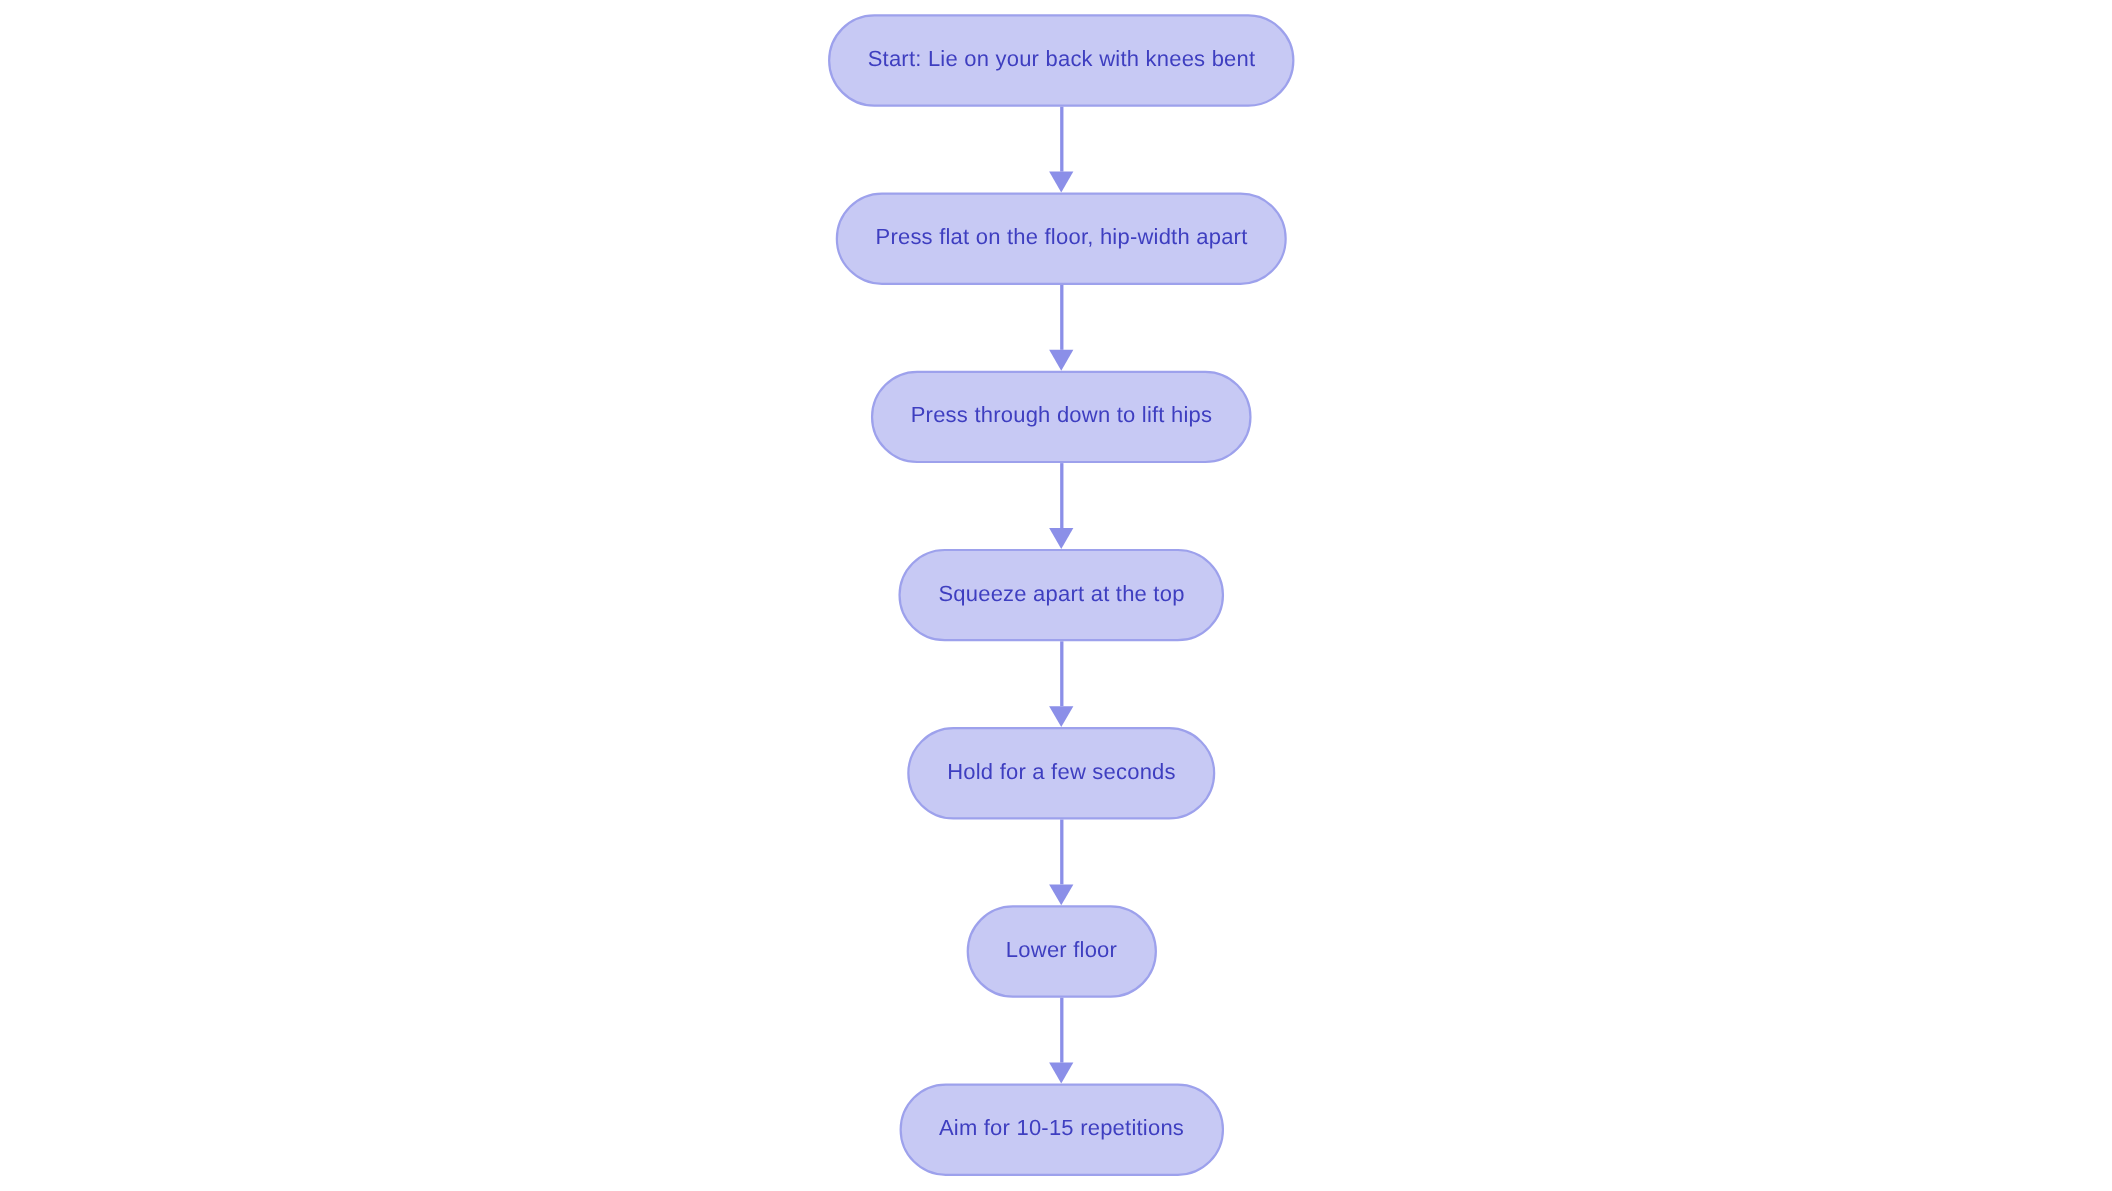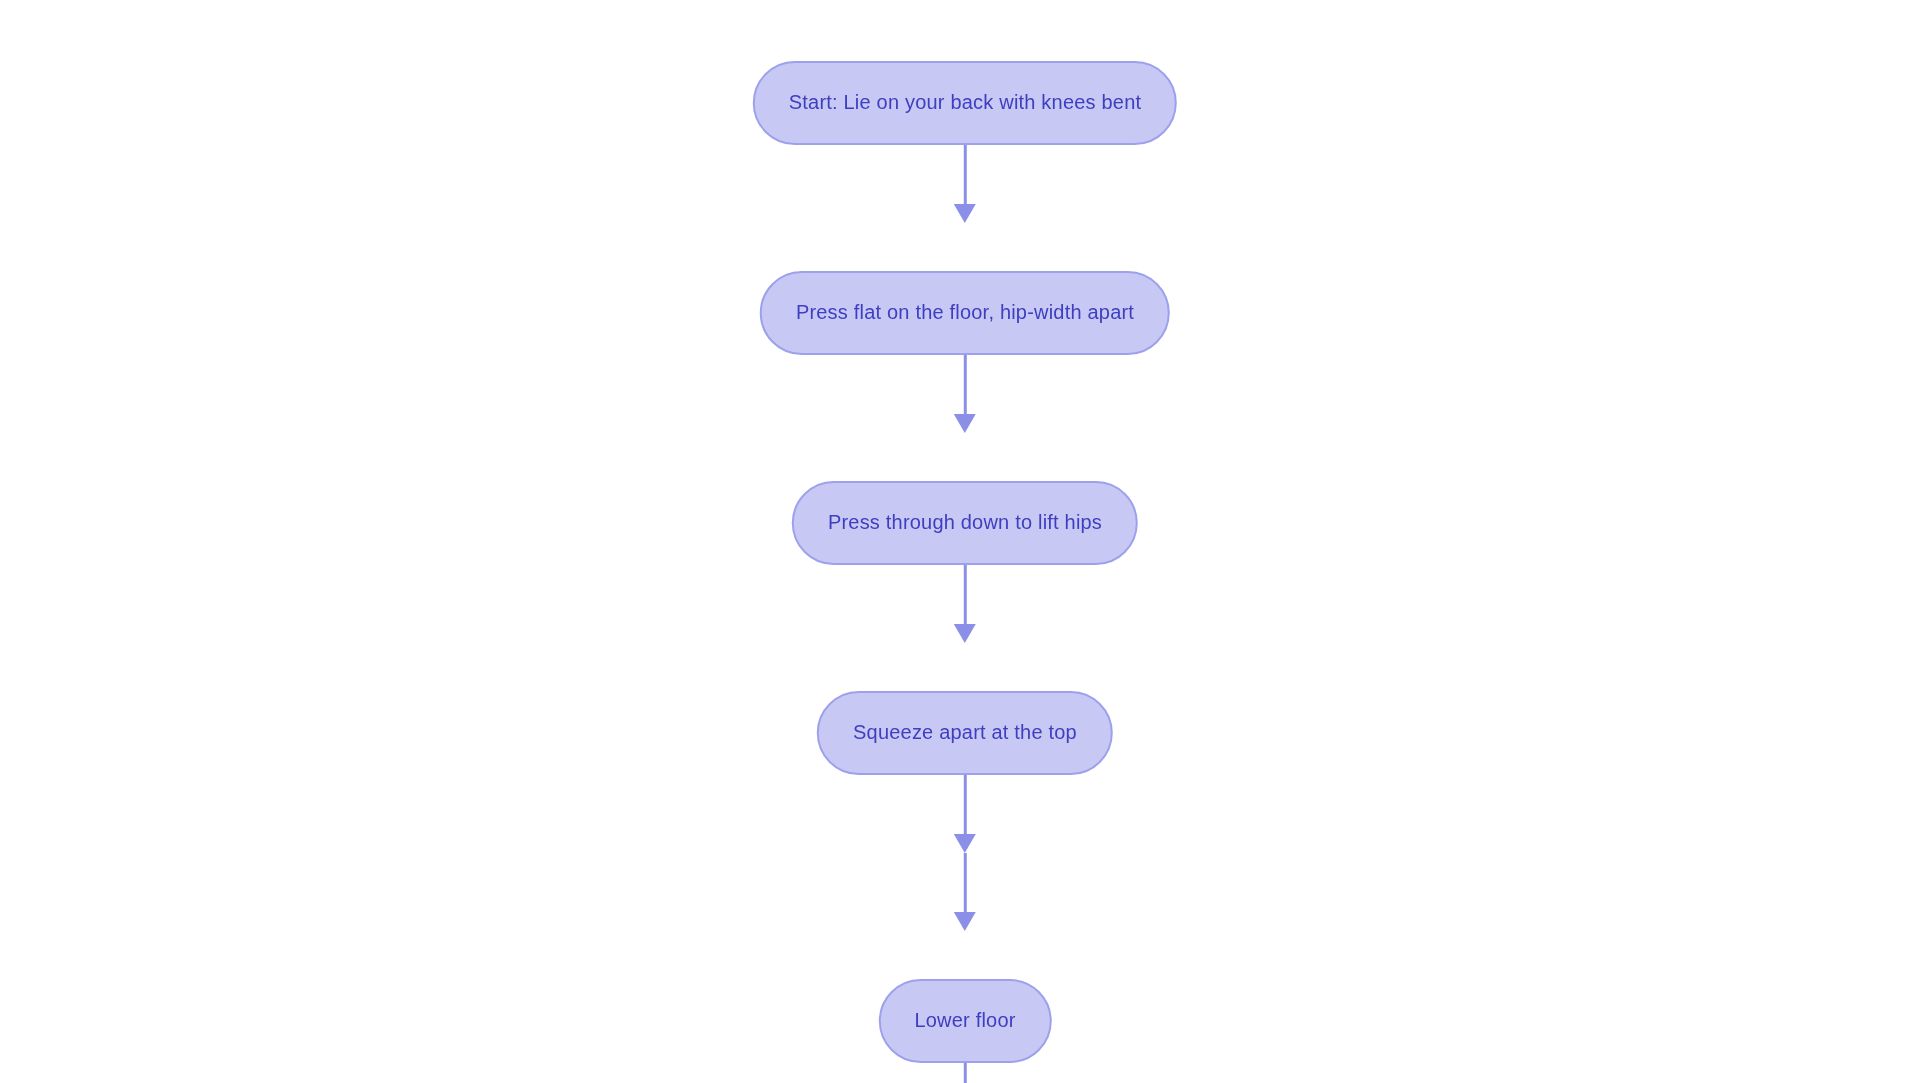--- a/index.html
+++ b/index.html
@@ -36,21 +36,20 @@
     background: var(--node-fill);
     border: 2px solid var(--node-border);
     color: var(--node-text);
     font-size: 20px;
     letter-spacing: 0.2px;
     display: flex;
     align-items: center;
     justify-content: center;
     padding: 0 34px;
     white-space: nowrap;
-    margin-top: 48px;
   }
   .flow-node .node-label {
     display: inline-block;
     line-height: 1;
     padding-bottom: 2px;
   }
   .connector {
     height: 78px;
     display: flex;
     flex-direction: column;
@@ -105,30 +104,36 @@
 
     <div class="flow-node">
       <span class="node-label">Squeeze apart at the top</span>
     </div>
 
     <div class="connector">
       <div class="arrow-line"></div>
       <div class="arrow-head"></div>
     </div>
 
+    <div class="flow-node">
+      <span class="node-label">Hold for a few seconds</span>
+    </div>
 
     <div class="connector">
       <div class="arrow-line"></div>
       <div class="arrow-head"></div>
     </div>
 
     <div class="flow-node">
       <span class="node-label">Lower floor</span>
     </div>
 
     <div class="connector">
       <div class="arrow-line"></div>
       <div class="arrow-head"></div>
     </div>
 
+    <div class="flow-node">
+      <span class="node-label">Aim for 10-15 repetitions</span>
+    </div>
 
   </div>
 </div>
 
 </body></html>

